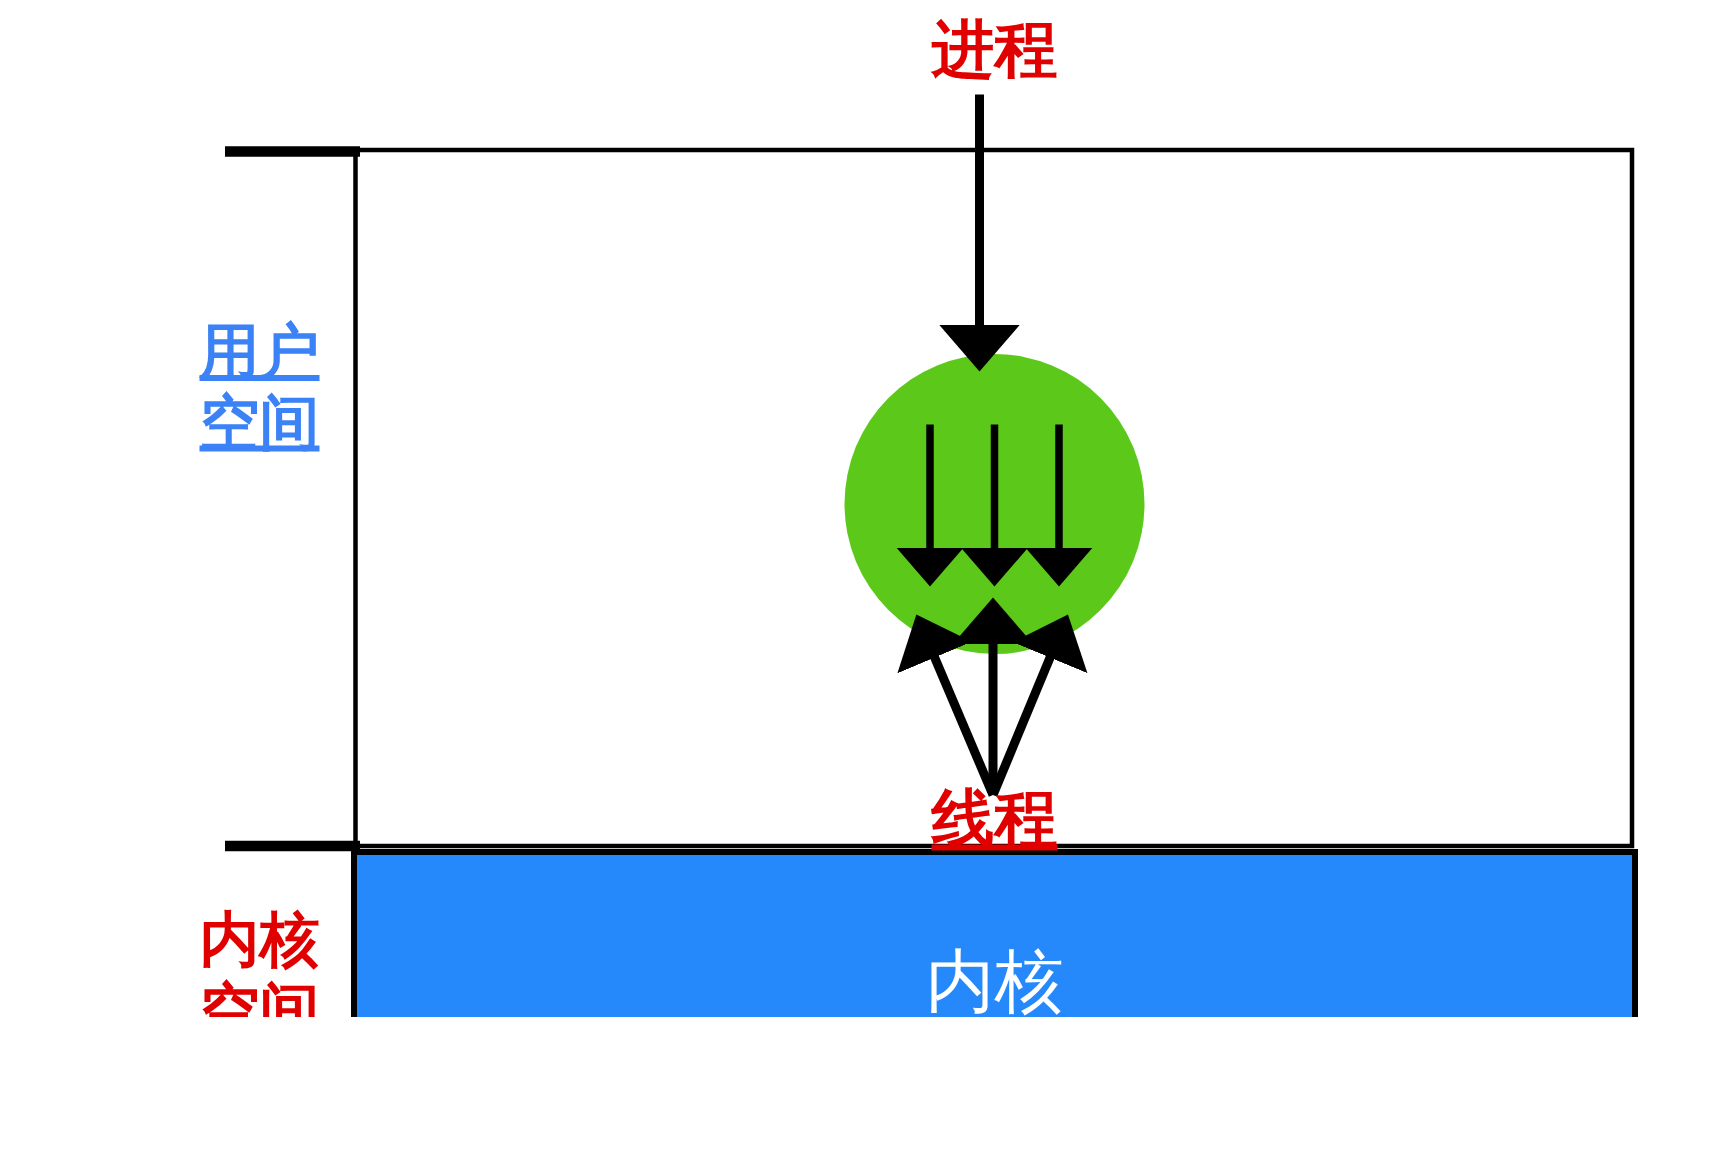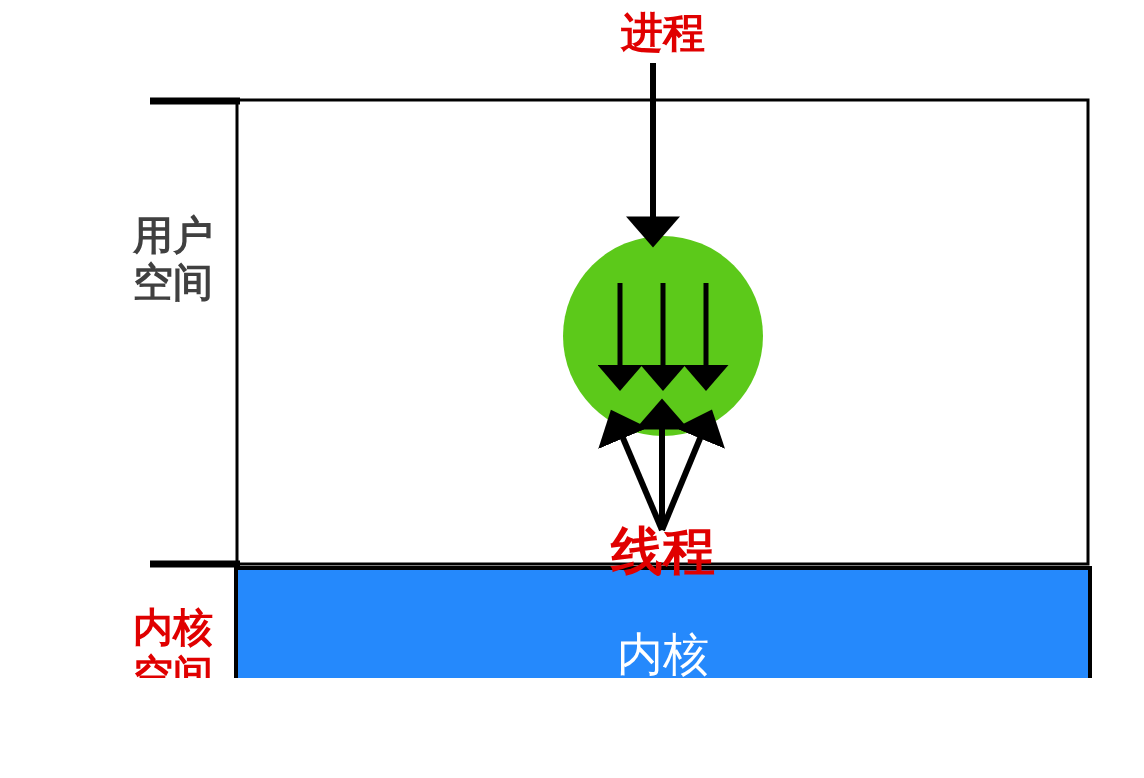--- a/index.html
+++ b/index.html
@@ -37,35 +37,37 @@
     top: 8px;
     width: 180px;
     font-size: 42px;
     color: #e00000;
   }
   #user-space-label {
     left: 113px;
     top: 212px;
     width: 120px;
     font-size: 40px;
-    color: #404040;
+    color: #3b82f6;
+    text-decoration: underline;
   }
   #kernel-space-label {
     left: 113px;
     top: 604px;
     width: 120px;
     font-size: 40px;
     color: #e00000;
   }
   #thread-label {
     left: 573px;
     top: 521px;
     width: 180px;
-    font-size: 52px;
+    font-size: 42px;
     color: #e00000;
+    text-decoration: underline;
   }
   #kernel-box-label {
     left: 573px;
     top: 627px;
     width: 180px;
     font-size: 46px;
     color: #ffffff;
     font-weight: normal;
   }
 </style>

